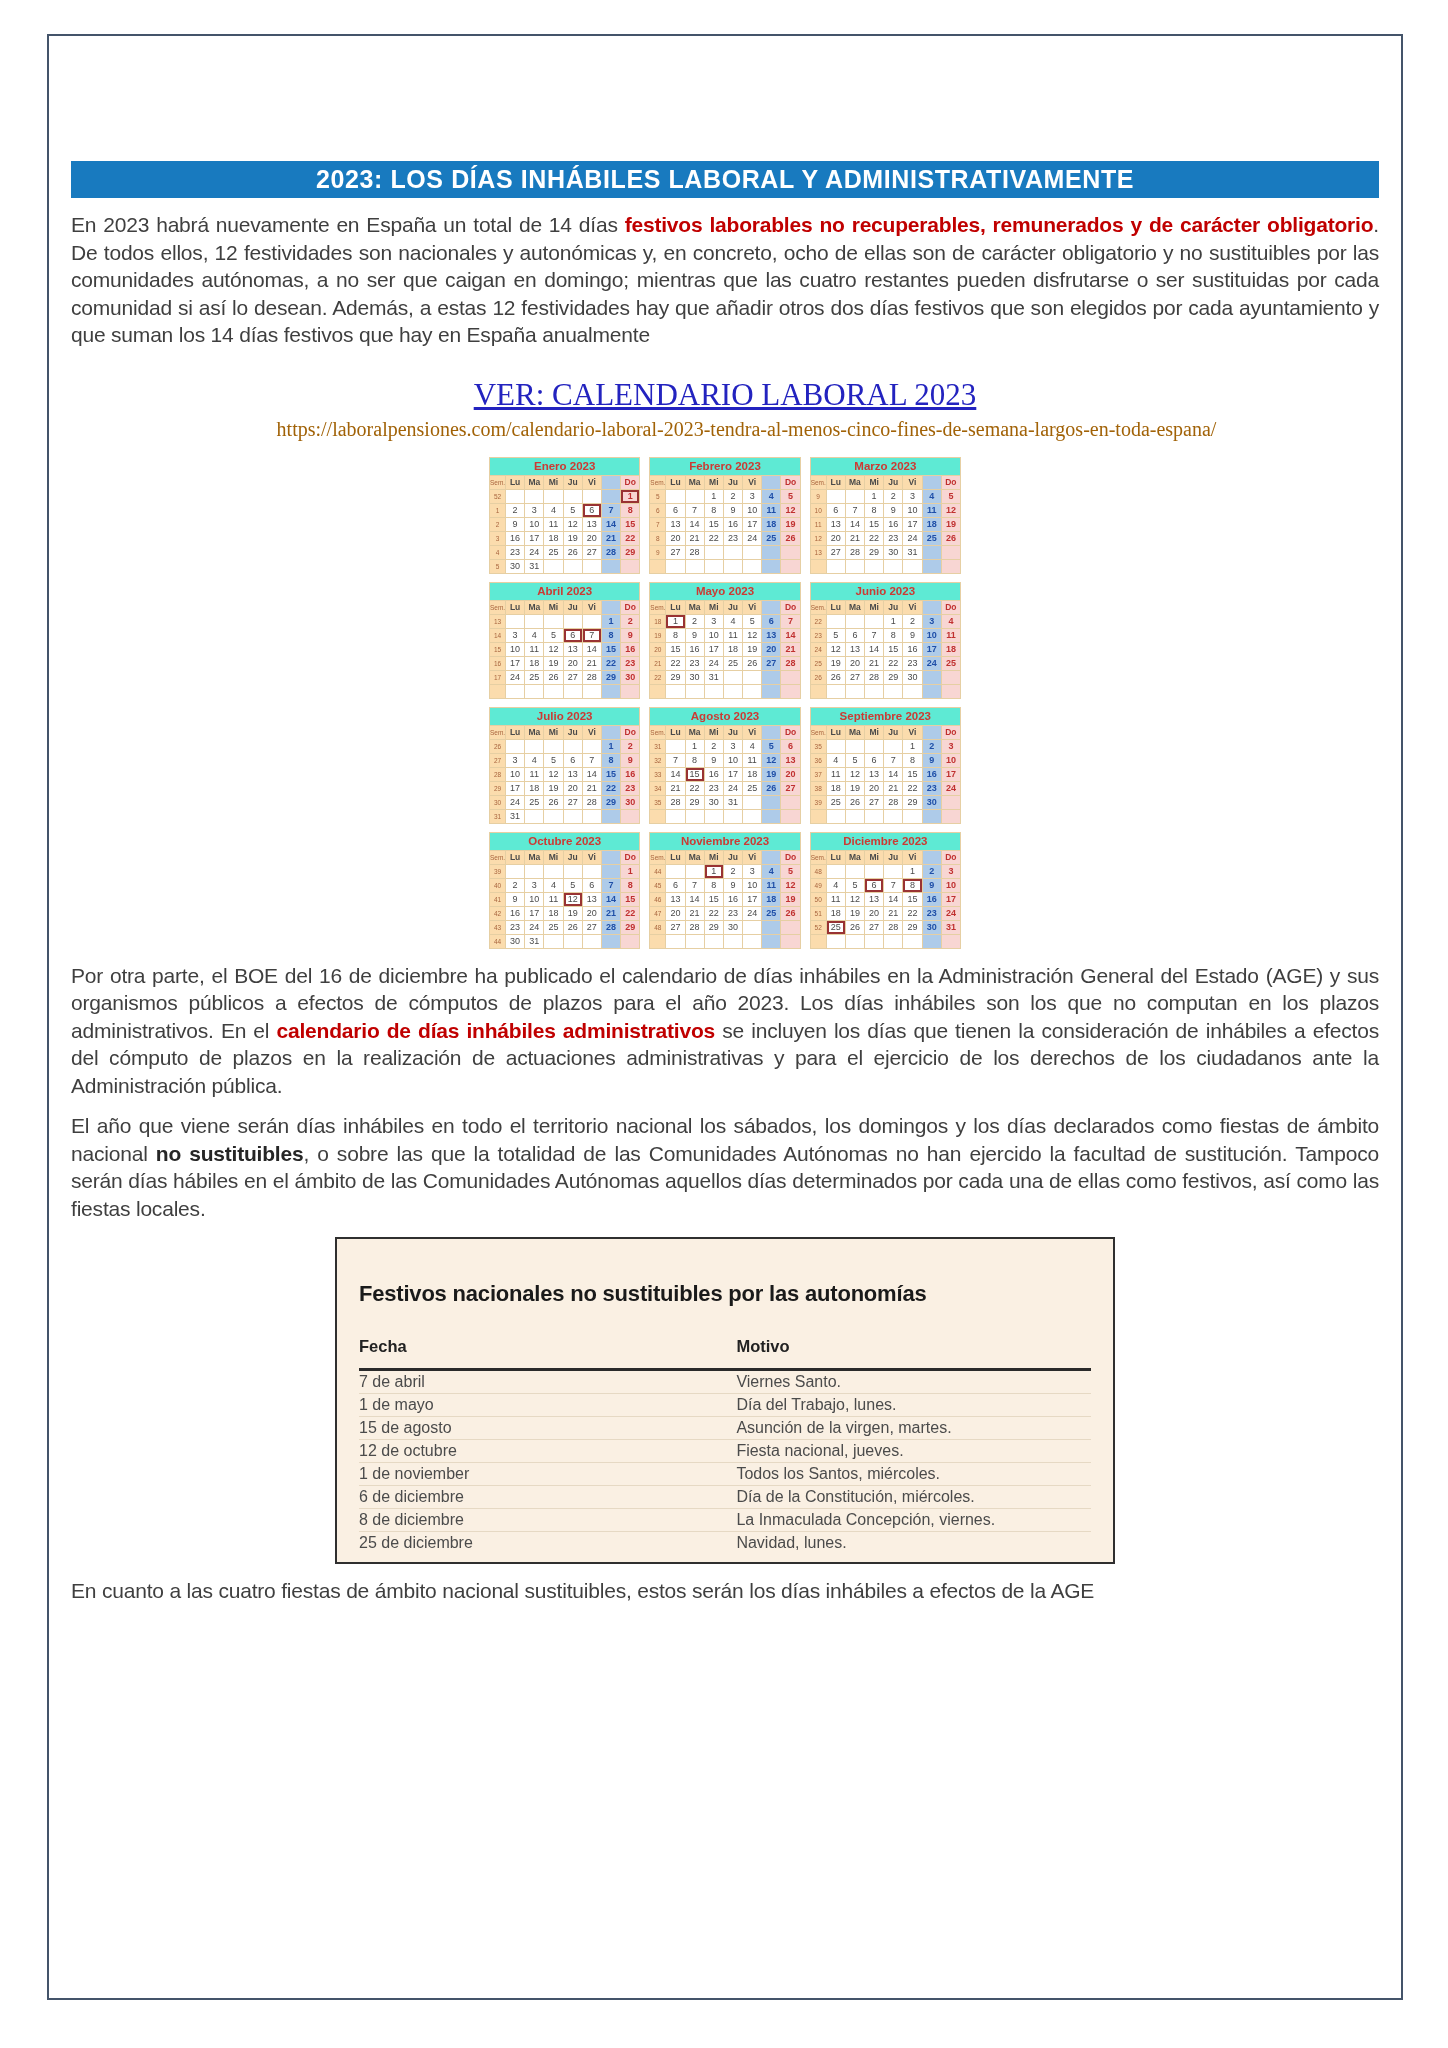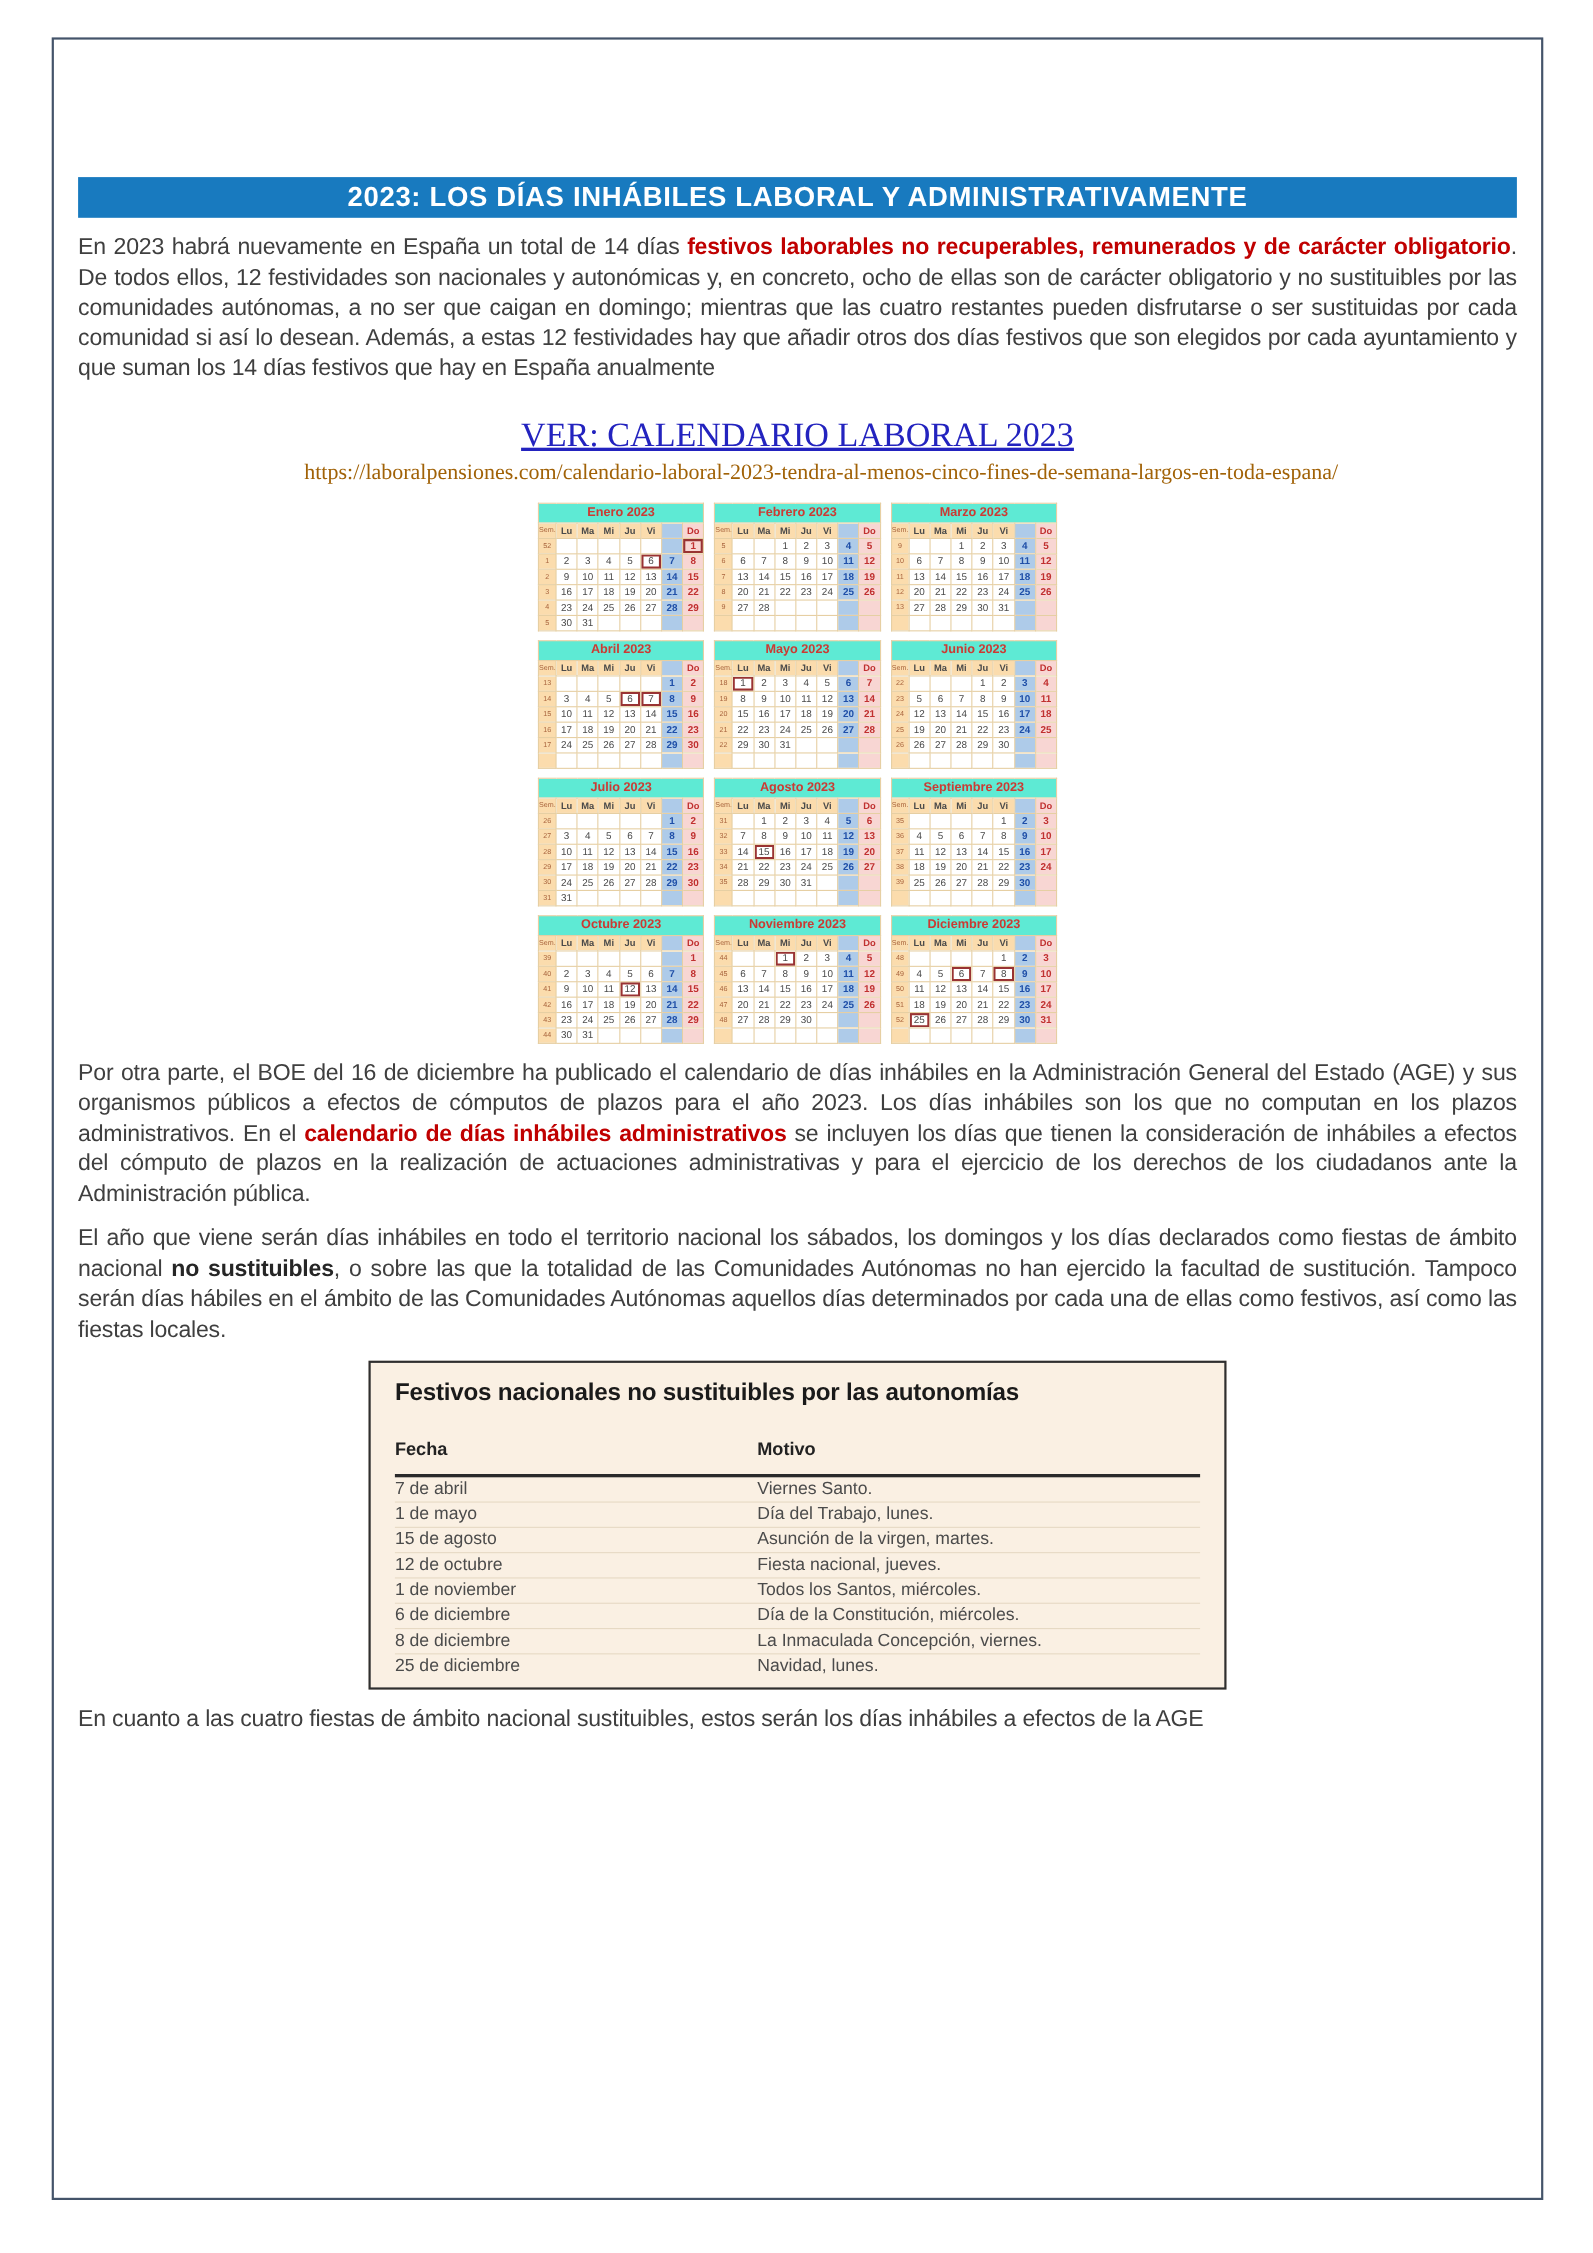--- a/index.html
+++ b/index.html
@@ -53,27 +53,27 @@
   .month td.dh.sun { background:#F8D6D3; color:#C03030; }
   .month td.day { background:#ffffff; }
   .month td.day.sat { background:#AECBE9; color:#1F4FA8; font-weight:bold; }
   .month td.day.sun { background:#F8D6D3; color:#C03030; font-weight:bold; }
   .month td.day.hol { box-shadow:inset 0 0 0 2px #993333; }
 
   .fest-table {
     width:780px; margin:15px auto 0; background:#FAF0E3;
     border:2px solid #2F2F2F; box-sizing:border-box; padding:14px 22px 8px 22px;
   }
-  .ft-title { font-size:22px; font-weight:bold; color:#1a1a1a; letter-spacing:-0.2px; }
+  .ft-title { font-size:22px; font-weight:bold; color:#1a1a1a; letter-spacing:-0.2px;margin-top:28px; }
   .ft-header {
     display:flex; font-weight:bold; font-size:16.5px; color:#222222;
     padding:30px 0 12px 0; border-bottom:3px solid #2a2a2a;
   }
   .ft-c1 { width:45%; flex:none; }
-  .ft-c2 { flex:1; }
+  .ft-c2 { flex:1;margin-left:48px; }
   .ft-row {
     display:flex; font-size:16px; color:#4B4B4B; padding:2px 0;
     border-bottom:1px solid #E6D9C4;
   }
   .ft-row:last-child { border-bottom:none; }
 </style>
 </head>
 <body>
 
 <div class="page">

